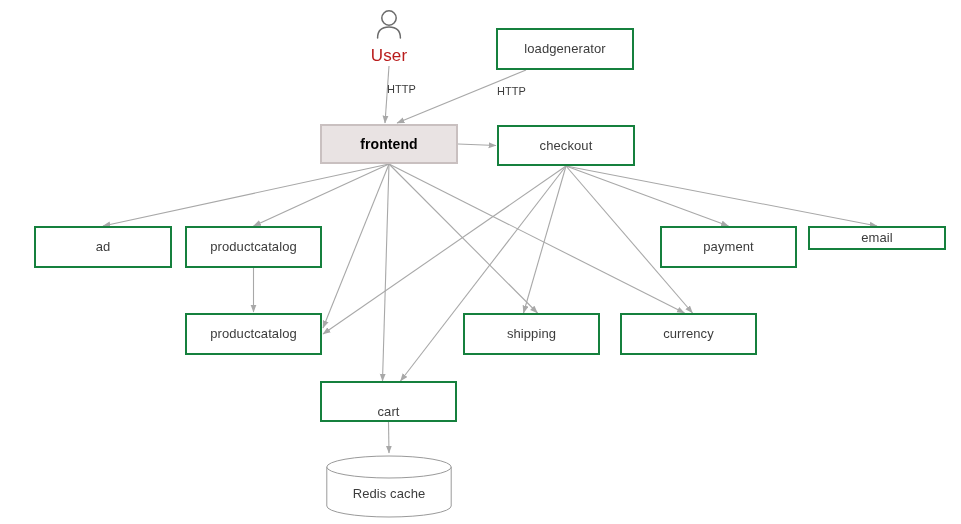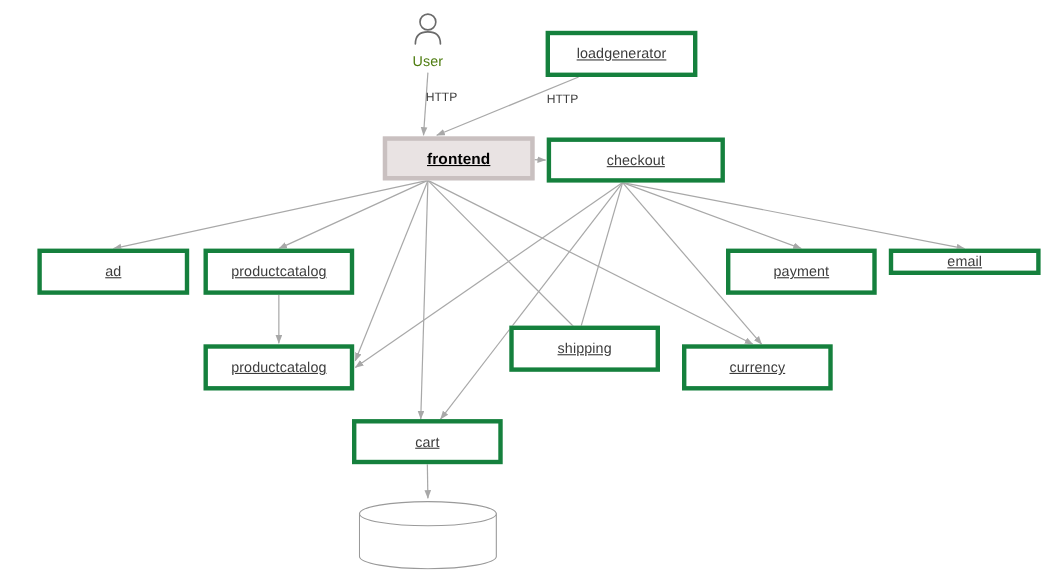--- a/index.html
+++ b/index.html
@@ -30,41 +30,39 @@
     display: flex;
     align-items: center;
     justify-content: center;
     text-align: center;
     font-size: 13px;
     color: #3c3c3c;
     letter-spacing: 0.1px;
     line-height: 1.2;
   }
   .node-box {
-    border: 4px solid #15803d;
+    border: 2px solid #15803d;
     background: #ffffff;
-    text-decoration: underline;
   }
   .node-box.highlight {
     background: #e9e3e3;
     border-color: #c9c0c0;
     font-weight: bold;
     color: #000000;
     font-size: 14px;
-    margin-left: 28px;
   }
   .node-actor {
     flex-direction: column;
     gap: 2px;
     border: none;
     background: transparent;
   }
   .actor-label {
-    font-size: 13px;
-    color: #4d7c0f;
+    font-size: 17px;
+    color: #b91c1c;
   }
   .node-cylinder {
     border: none;
     background: transparent;
   }
   .cyl-svg {
     position: absolute;
     left: 0;
     top: 0;
   }
@@ -122,52 +120,53 @@
             <path d="M3.6,30 C3.6,21.6 9.2,19 15,19 C20.8,19 26.4,21.6 26.4,30" fill="none" stroke="#6b6b6b" stroke-width="1.5" stroke-linecap="round"></path>
           </svg></span>
         <span class="actor-label">User</span>
       </div>
       <div class="node node-box" style="left: 496px; top: 28px; width: 138px; height: 42px;">
         <span>loadgenerator</span>
       </div>
       <div class="node node-box highlight" style="left: 320px; top: 124px; width: 138px; height: 40px;">
         <span>frontend</span>
       </div>
-      <div class="node node-box" style="left: 497px; top: 125px; width: 162px; height: 41px;">
+      <div class="node node-box" style="left: 497px; top: 125px; width: 138px; height: 41px;">
         <span>checkout</span>
       </div>
       <div class="node node-box" style="left: 34px; top: 226px; width: 138px; height: 42px;">
         <span>ad</span>
       </div>
       <div class="node node-box" style="left: 185px; top: 226px; width: 137px; height: 42px;">
         <span>productcatalog</span>
       </div>
       <div class="node node-box" style="left: 660px; top: 226px; width: 137px; height: 42px; justify-content: center;">
         <span>payment</span>
       </div>
       <div class="node node-box" style="left: 808px; top: 226px; width: 138px; height: 24px;">
         <span>email</span>
       </div>
       <div class="node node-box" style="left: 185px; top: 313px; width: 137px; height: 42px;">
         <span>productcatalog</span>
       </div>
-      <div class="node node-box" style="left: 463px; top: 296px; width: 137px; height: 42px;">
+      <div class="node node-box" style="left: 463px; top: 313px; width: 137px; height: 42px;">
         <span>shipping</span>
       </div>
       <div class="node node-box" style="left: 620px; top: 313px; width: 137px; height: 42px;">
         <span>currency</span>
       </div>
-      <div class="node node-box" style="left: 320px; top: 381px; width: 137px; height: 41px;">
+      <div class="node node-box" style="left: 320px; top: 381px; width: 137px; height: 41px; align-items: flex-end;">
         <span>cart</span>
       </div>
       <div class="node node-cylinder" style="left: 326px; top: 455px; width: 126px; height: 63px;">
         <svg class="cyl-svg" width="126" height="63">
           <path d="M0.7999999999999972,12 L0.7999999999999972,51 A62.2,11 0 0 0 125.2,51 L125.2,12 Z" fill="#ffffff" stroke="#9a9a9a" stroke-width="1"></path>
           <ellipse cx="63" cy="12" rx="62.2" ry="11" fill="#ffffff" stroke="#9a9a9a" stroke-width="1"></ellipse>
         </svg>
+        <span class="cyl-text">Redis cache</span>
       </div>
     </div>
   <div id="edge-label-layer">
       <div class="edge-label" style="left: 371px; top: 83px;">HTTP</div>
       <div class="edge-label" style="left: 481px; top: 85px;">HTTP</div>
     </div>
 
 </div>
 
 </body></html>

